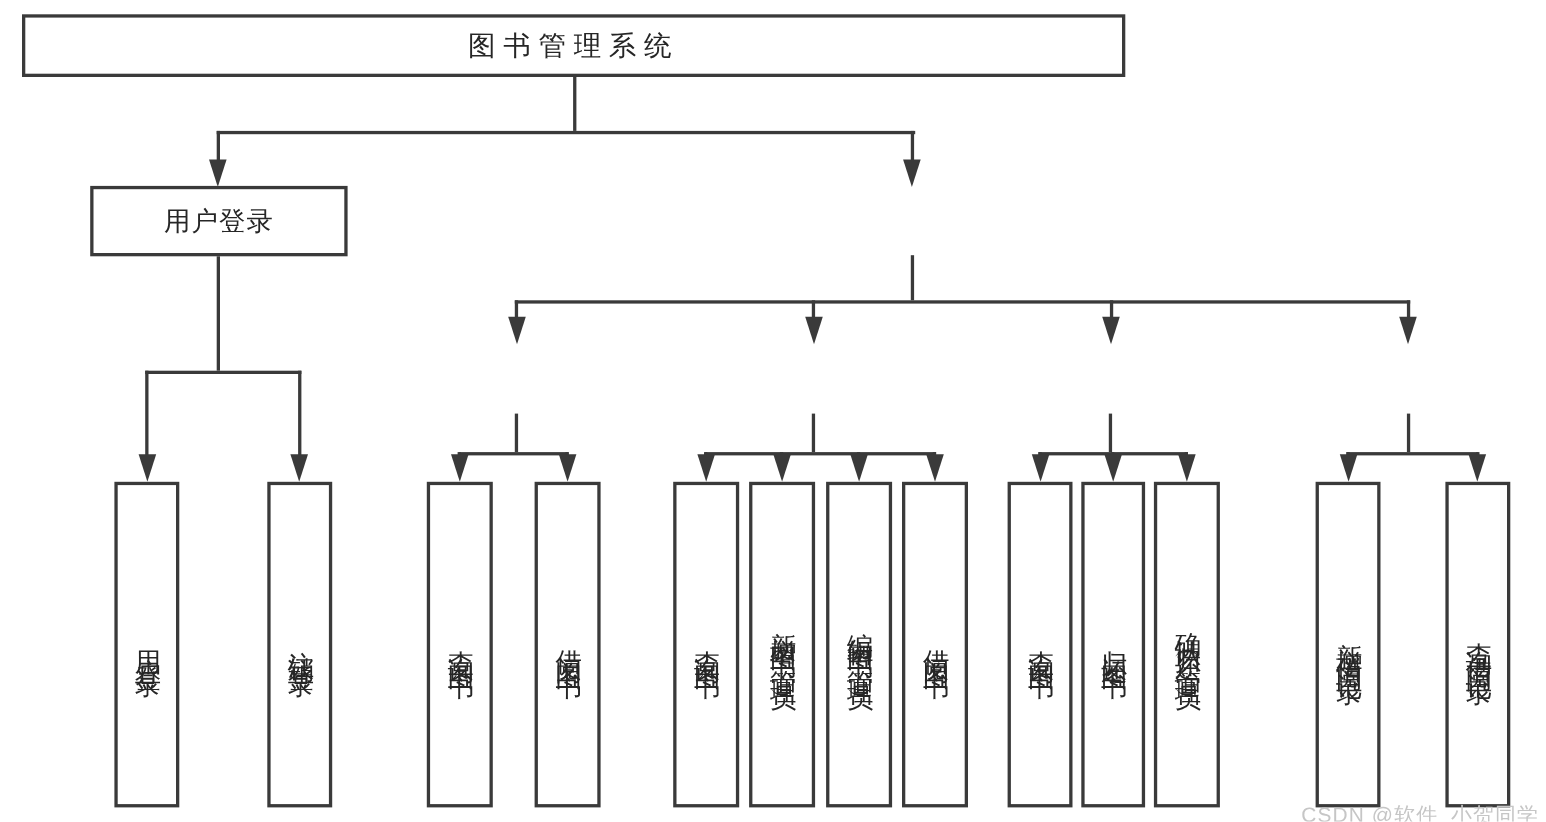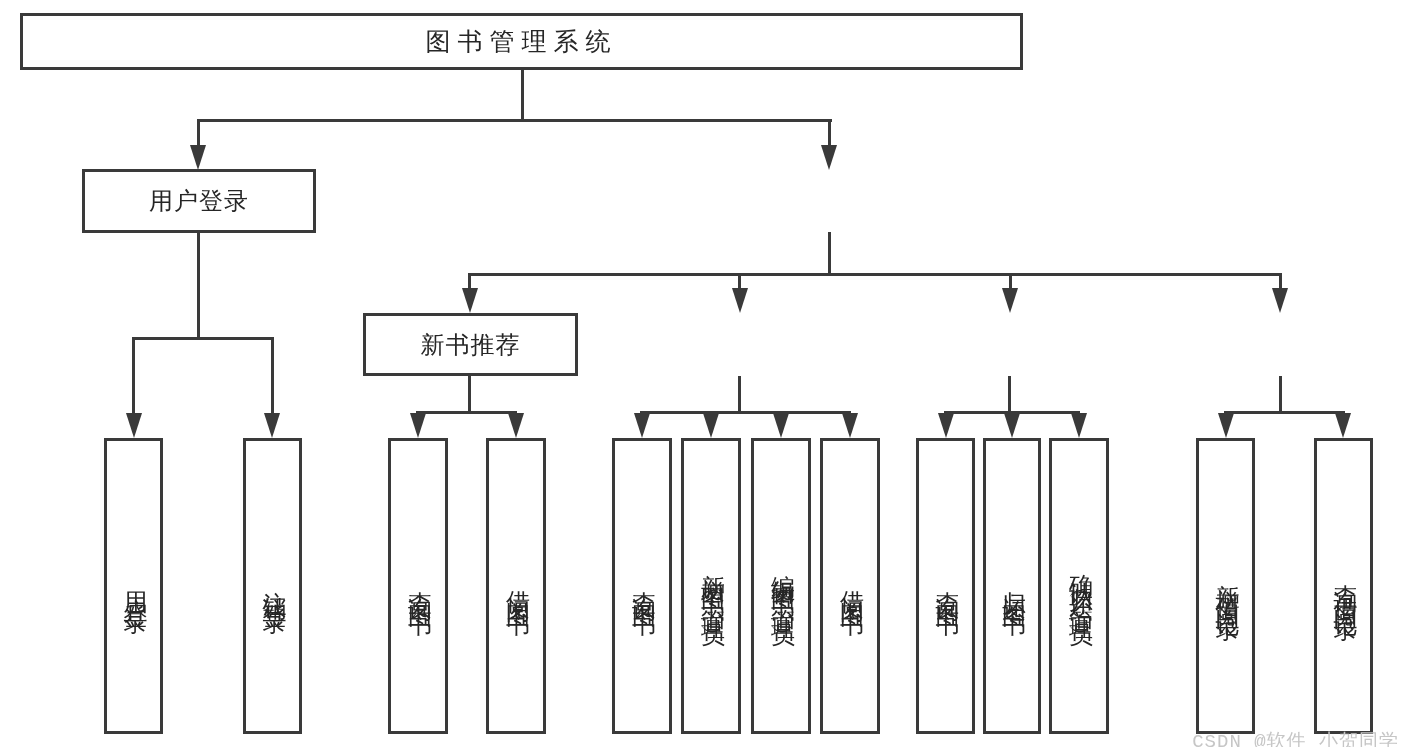--- a/index.html
+++ b/index.html
@@ -4,21 +4,21 @@
 <style>
   :root{
     --line:#3a3a3a;
     --text:#262626;
     --watermark:#c6c6c6;
     --background:#ffffff;
   }
   html,body{margin:0;padding:0;background:var(--background);}
   .stage{
     position:relative;width:1405px;height:747px;background:var(--background);
-    font-family:Liberation Mono, monospace;color:var(--text);
+    font-family:Liberation Sans, sans-serif;color:var(--text);
     overflow:hidden;
   }
   .box{
     position:absolute;box-sizing:border-box;border:3px solid var(--line);
     background:var(--background);display:flex;align-items:center;justify-content:center;
   }
   .hbox{font-size:24px;letter-spacing:1px;white-space:nowrap;}
   .rootbox{font-size:25px;letter-spacing:7px;}
   .vbox{
     writing-mode:vertical-rl;text-orientation:mixed;
@@ -63,21 +63,20 @@
   <div class="h" style="left:468px;top:273px;width:814px;"></div>
   <div class="v" style="left:468px;top:273px;height:22px;"></div>
   <div class="arrow" style="left:462px;top:288px;"></div>
   <div class="v" style="left:738px;top:273px;height:22px;"></div>
   <div class="arrow" style="left:732px;top:288px;"></div>
   <div class="v" style="left:1009px;top:273px;height:22px;"></div>
   <div class="arrow" style="left:1002px;top:288px;"></div>
   <div class="v" style="left:1279px;top:273px;height:22px;"></div>
   <div class="arrow" style="left:1272px;top:288px;"></div>
 
-  <div class="box hbox" style="left:363px;top:313px;width:215px;height:63px;">新书推荐</div>
 
   <div class="v" style="left:468px;top:376px;height:35px;"></div>
   <div class="h" style="left:417px;top:411px;width:100px;"></div>
   <div class="v" style="left:416px;top:411px;height:10px;"></div>
   <div class="arrow" style="left:410px;top:413px;"></div>
   <div class="v" style="left:514px;top:411px;height:10px;"></div>
   <div class="arrow" style="left:508px;top:413px;"></div>
 
   <div class="v" style="left:738px;top:376px;height:35px;"></div>
   <div class="h" style="left:641px;top:411px;width:210px;"></div>

